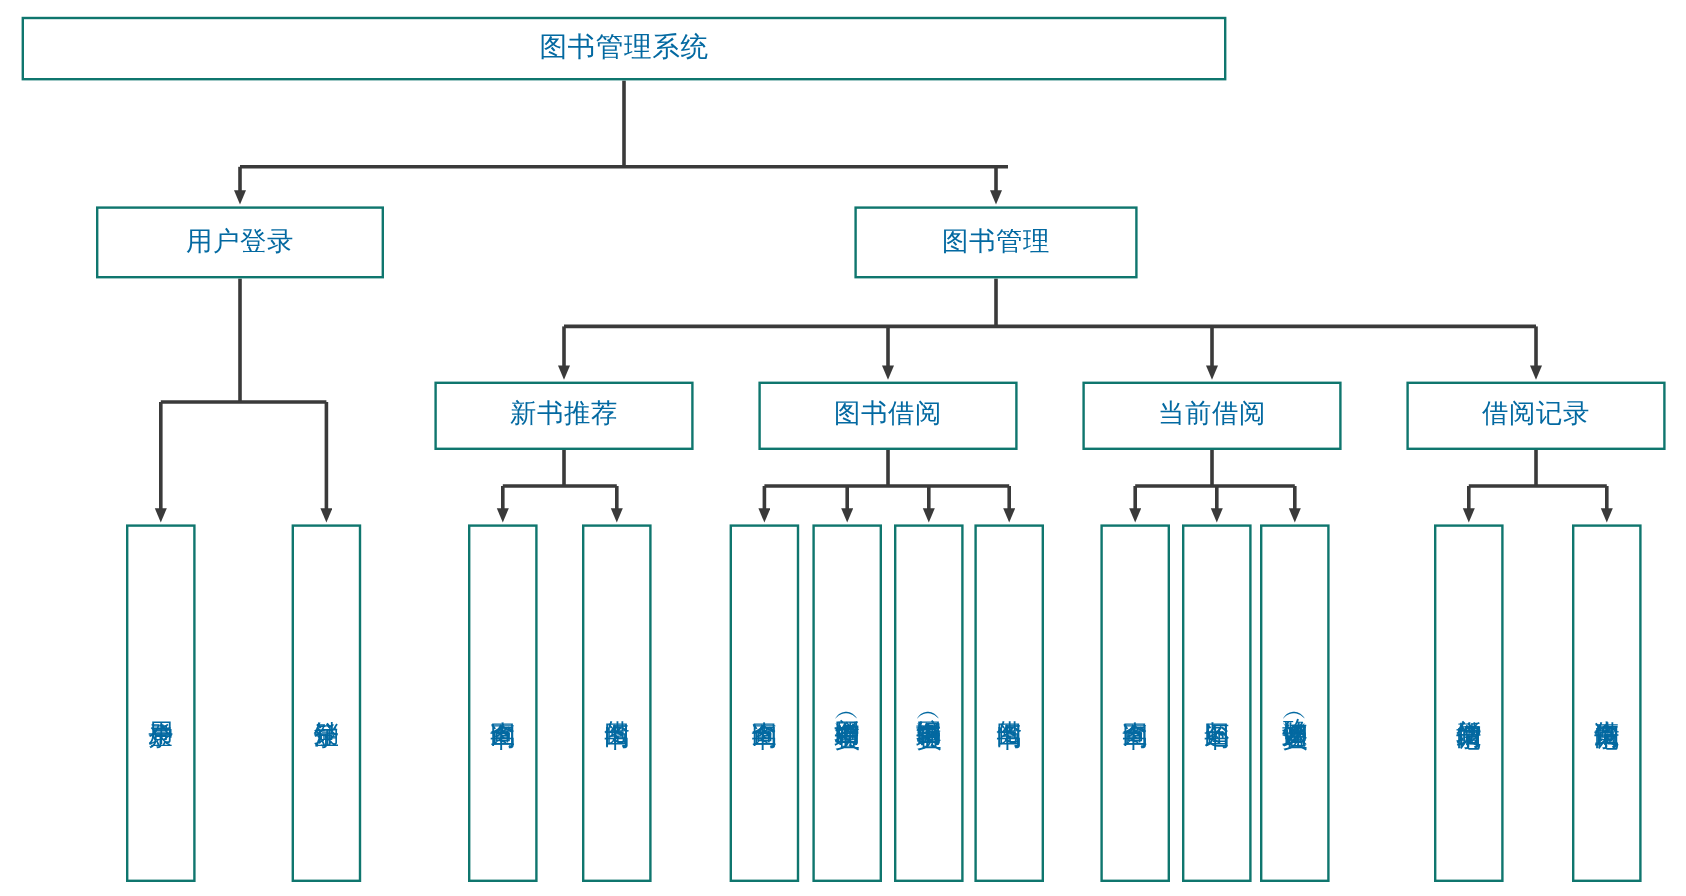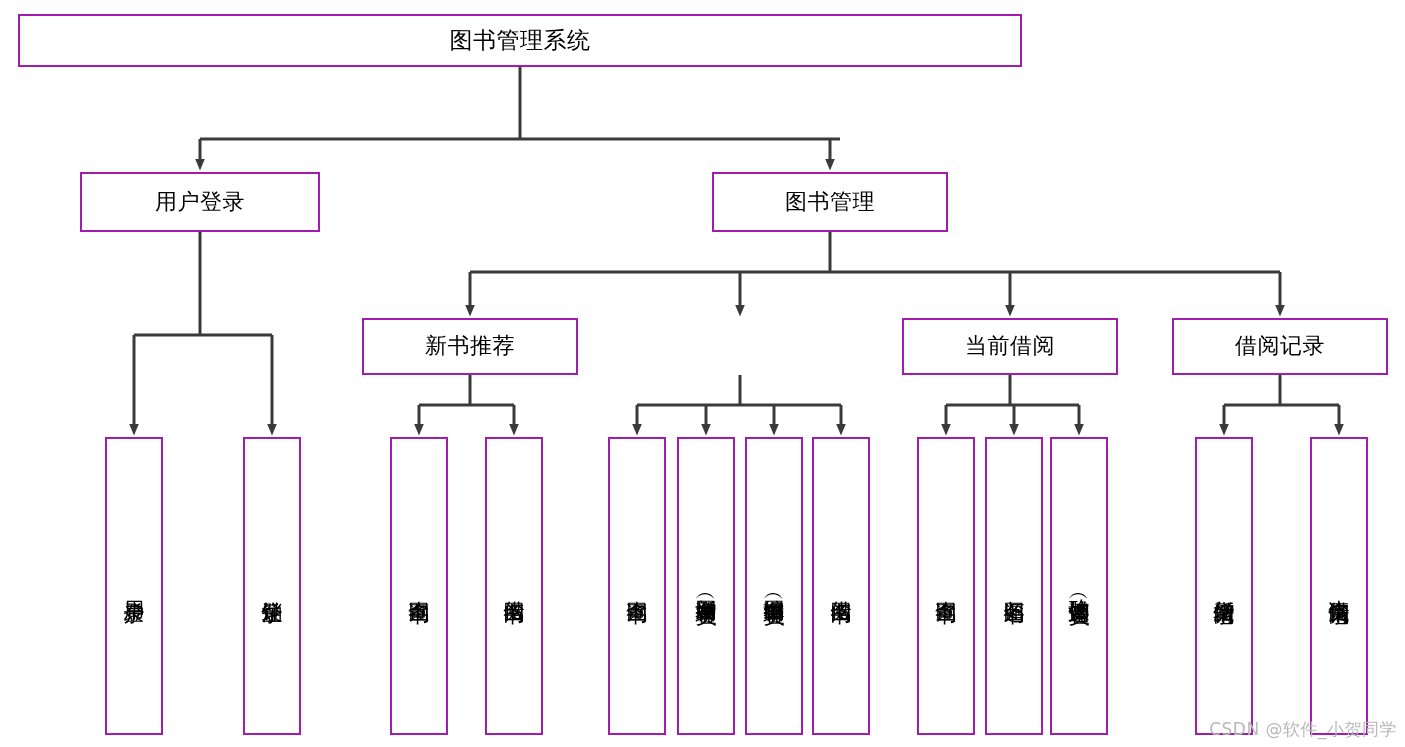--- a/index.html
+++ b/index.html
@@ -22,26 +22,26 @@
     position: absolute;
     left: 0;
     top: 0;
     width: 1405px;
     height: 747px;
     pointer-events: none;
   }
   .node {
     position: absolute;
     box-sizing: border-box;
-    border: 2px solid #a21caf;
+    border: 2px solid #0f766e;
     background: #ffffff;
     display: flex;
     align-items: center;
     justify-content: center;
-    color: #000000;
+    color: #0369a1;
   }
   .node .label {
     display: block;
     text-align: center;
     line-height: 1.12;
     letter-spacing: 0.5px;
   }
   .node-root {
     font-size: 23px;
   }
@@ -137,20 +137,23 @@
   <div class="node node-l1" style="left:80px; top:172px; width:240px; height:60px;">
     <span class="label">用户登录</span>
   </div>
   <div class="node node-l2" style="left:362px; top:318px; width:216px; height:57px;">
     <span class="label">新书推荐</span>
   </div>
 
   <div class="node node-l1" style="left:712px; top:172px; width:236px; height:60px;">
     <span class="label">图书管理</span>
   </div>
+  <div class="node node-l2" style="left:632px; top:318px; width:216px; height:57px;">
+    <span class="label">图书借阅</span>
+  </div>
   <div class="node node-l2" style="left:1172px; top:318px; width:216px; height:57px;">
     <span class="label">借阅记录</span>
   </div>
   <div class="node node-l2" style="left:902px; top:318px; width:216px; height:57px;">
     <span class="label">当前借阅</span>
   </div>
 
   <div class="node node-leaf" style="left:105px; top:437px; width:58px; height:298px;">
     <span class="label">用户登录</span>
   </div>
@@ -188,15 +191,14 @@
     <span class="label">确认归还（管理员）</span>
   </div>
 
   <div class="node node-leaf" style="left:1195px; top:437px; width:58px; height:298px;">
     <span class="label">新增借阅记录</span>
   </div>
   <div class="node node-leaf" style="left:1310px; top:437px; width:58px; height:298px;">
     <span class="label">查询借阅记录</span>
   </div>
 
-  <div id="watermark">CSDN @软件_小贺同学</div>
 
 </div>
 
 </body></html>

